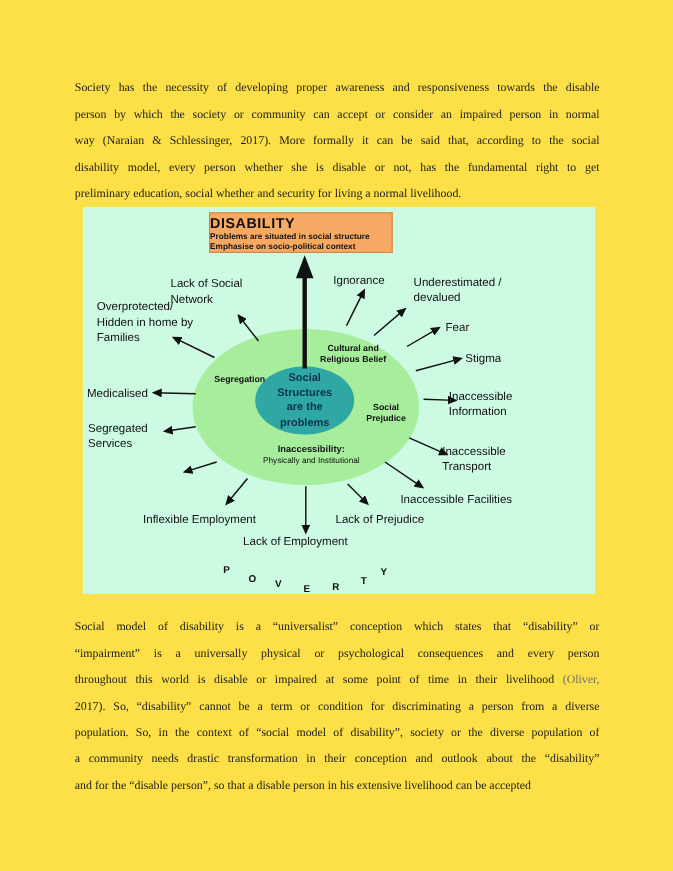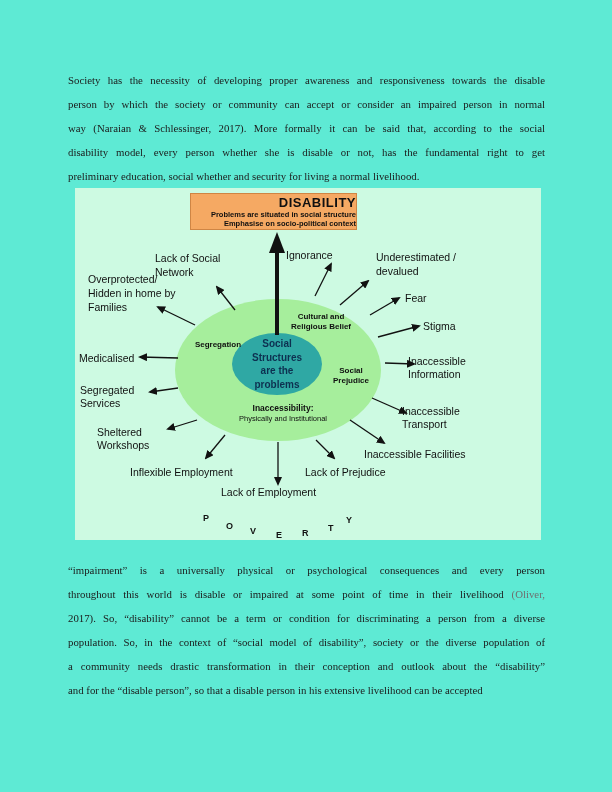--- a/index.html
+++ b/index.html
@@ -1,34 +1,34 @@
 <!DOCTYPE html>
 <html><head>
 <meta charset="utf-8">
 <style>
   html,body { margin:0; padding:0; background:#ffffff; }
   .page {
-    position:relative; width:612px; height:792px; background:#5eead4;
+    position:relative; width:612px; height:792px; background:#fde047;
     font-family:"Liberation Serif", serif; color:#1b1b1b; overflow:hidden;
   }
   .para { position:absolute; width:477px; left:68px; font-size:10.8px; }
   .jline { text-align:justify; text-align-last:justify; height:24px; line-height:24px; overflow:hidden; }
   .jlast { text-align-last:left; }
   .cite  { color:#6f6f6f; }
 
   
   .diagram { position:absolute; left:75px; top:188px; width:466px; height:352px;
              font-family:"Liberation Sans", sans-serif; color:#101010; }
   .diagram svg { position:absolute; left:0; top:0; }
   .dlabel { position:absolute; font-size:10.5px; line-height:14px; white-space:pre-line; }
   .ctr { text-align:left; }
   .ilabel { position:absolute; font-weight:bold; font-size:8px; line-height:10px; white-space:pre-line; text-align:center; }
   .headerbox {
     position:absolute; left:115px; top:5px; width:167px; height:37px;
-    background:#F5A963; border:1px solid #cf8544; text-align:right; box-sizing:border-box; padding-top:1px;
+    background:#F5A963; border:1px solid #cf8544; text-align:left; box-sizing:border-box; padding-top:1px;
   }
   .headerbox .t  { font-weight:bold; font-size:13px; line-height:15px; letter-spacing:.5px; }
   .headerbox .s  { font-weight:bold; font-size:7.5px; line-height:9px; }
   .centerlabel {
     position:absolute; left:152px; top:149px; width:100px; text-align:center;
     font-weight:bold; font-size:10px; line-height:13.5px; color:#0d3050; white-space:pre-line;
   }
   .pletter { position:absolute; font-weight:bold; font-size:9px; color:#111; }
 </style>
 </head>
@@ -93,52 +93,51 @@
     <div class="ilabel" style="left:103px; top:152px; width:80px;">Segregation</div>
     <div class="ilabel" style="left:206px; top:124px; width:80px;">Cultural and
 Religious Belief</div>
     <div class="ilabel" style="left:236px; top:178px; width:80px;">Social
 Prejudice</div>
     <div class="ilabel" style="left:148px; top:215px; width:120px; font-size:8.5px;">Inaccessibility:</div>
     <div class="ilabel" style="left:148px; top:226px; width:120px; font-weight:normal; font-size:7.5px;">Physically and Institutional</div>
 
     <div class="dlabel ctr" style="left:80px; top:63px; width:90px;">Lack of Social
 Network</div>
-    <div class="dlabel" style="left:211px; top:60px;text-align:right;">Ignorance</div>
+    <div class="dlabel" style="left:228px; top:60px;text-align:right;">Ignorance</div>
     <div class="dlabel" style="left:301px; top:62px;">Underestimated /
 devalued</div>
     <div class="dlabel" style="left:13px; top:84px;">Overprotected/
 Hidden in home by
 Families</div>
     <div class="dlabel" style="left:330px; top:103px;">Fear</div>
     <div class="dlabel" style="left:348px; top:131px;">Stigma</div>
     <div class="dlabel" style="left:4px; top:163px;">Medicalised</div>
     <div class="dlabel ctr" style="left:333px; top:167px; width:80px; line-height:13px;">Inaccessible
 Information</div>
     <div class="dlabel ctr" style="left:5px; top:196px; width:80px; line-height:13px;">Segregated
 Services</div>
     <div class="dlabel ctr" style="left:327px; top:217px; width:80px; line-height:13px;">Inaccessible
 Transport</div>
-    <div class="dlabel ctr" style="left:22px; top:238px; width:80px; line-height:13px;">Sheltered
-Workshops</div>
     <div class="dlabel ctr" style="left:289px; top:259px; width:120px;">Inaccessible Facilities</div>
     <div class="dlabel ctr" style="left:55px; top:277px; width:120px;">Inflexible Employment</div>
     <div class="dlabel ctr" style="left:230px; top:277px; width:120px;">Lack of Prejudice</div>
     <div class="dlabel ctr" style="left:146px; top:297px; width:120px;">Lack of Employment</div>
 
     <span class="pletter" style="left:128px; top:325px;">P</span>
     <span class="pletter" style="left:151px; top:333px;">O</span>
     <span class="pletter" style="left:175px; top:338px;">V</span>
     <span class="pletter" style="left:201px; top:342px;">E</span>
     <span class="pletter" style="left:227px; top:340px;">R</span>
     <span class="pletter" style="left:253px; top:335px;">T</span>
     <span class="pletter" style="left:271px; top:327px;">Y</span>
   </div>
 
   <div class="para" style="top:558px;">
+    <div class="jline">Social model of disability is a “universalist” conception which states that “disability” or</div>
     <div class="jline">“impairment” is a universally physical or psychological consequences and every person</div>
     <div class="jline"><span>throughout this world is disable or impaired at some point of time in their livelihood </span><span class="cite">(Oliver,</span></div>
     <div class="jline">2017). So, “disability” cannot be a term or condition for discriminating a person from a diverse</div>
     <div class="jline">population. So, in the context of “social model of disability”, society or the diverse population of</div>
     <div class="jline">a community needs drastic transformation in their conception and outlook about the “disability”</div>
     <div class="jline jlast">and for the “disable person”, so that a disable person in his extensive livelihood can be accepted</div>
   </div>
 
 </div>
 

